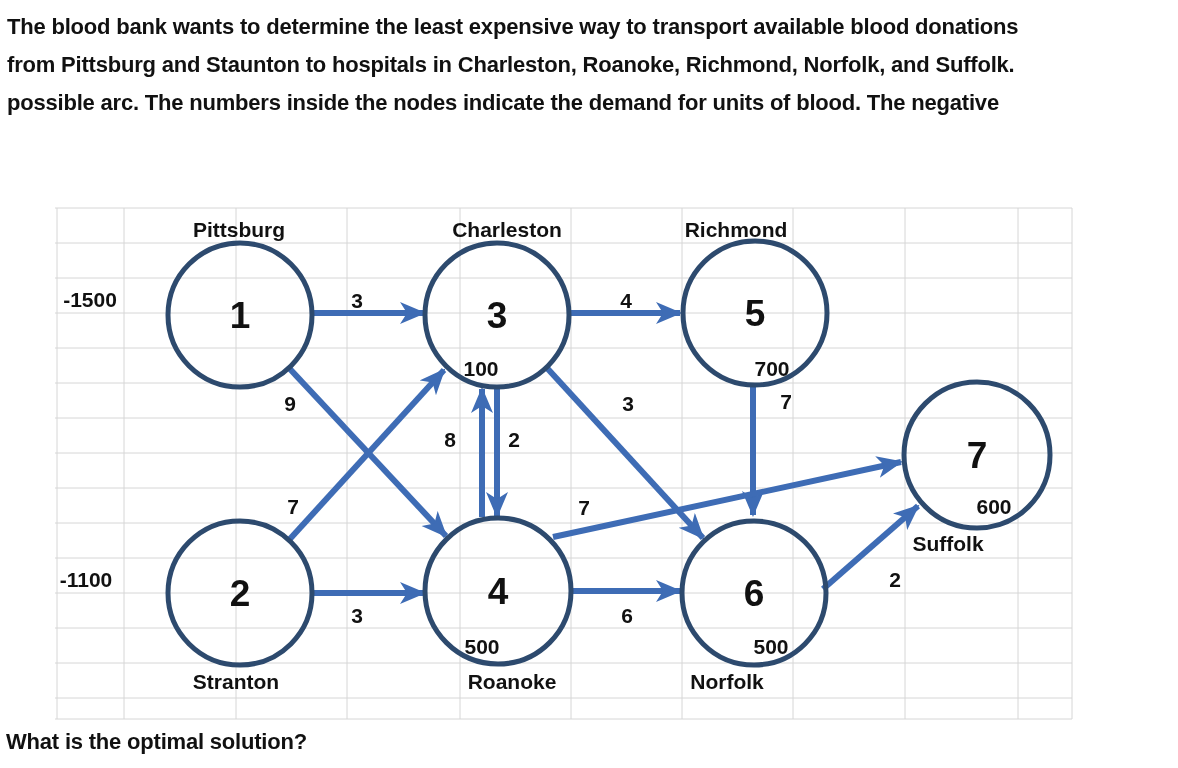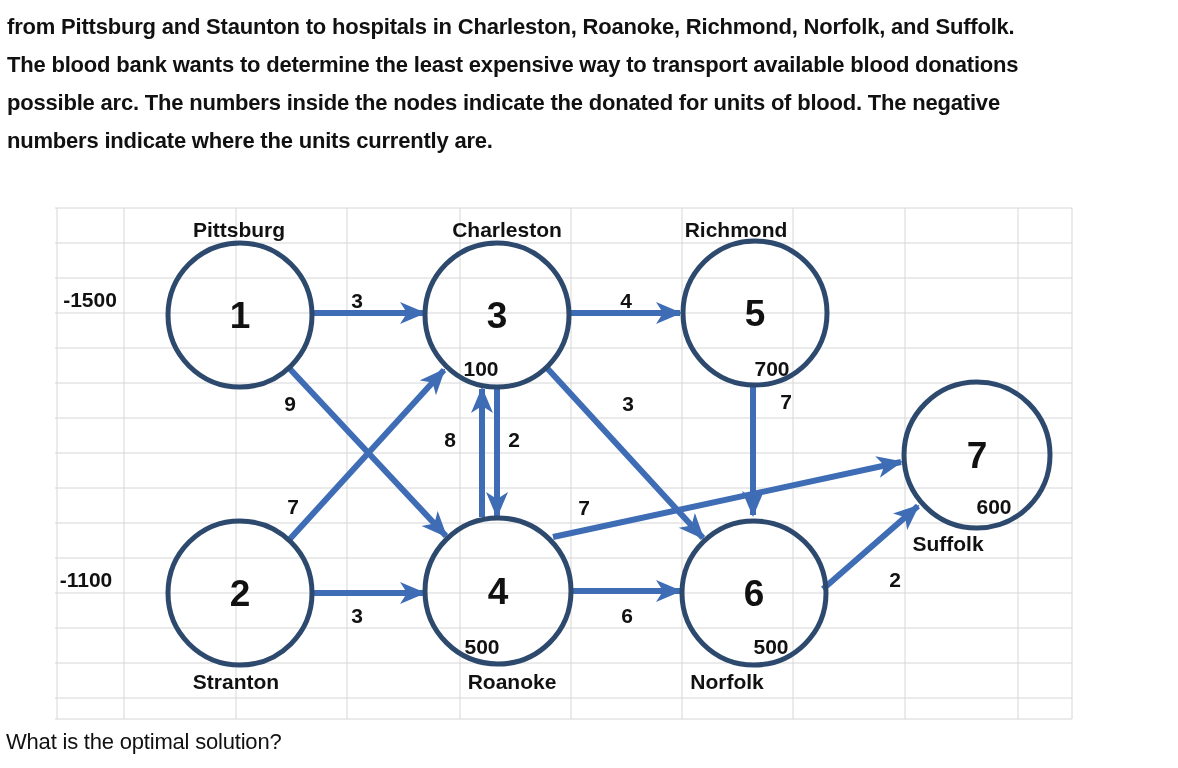--- a/index.html
+++ b/index.html
@@ -1,31 +1,30 @@
 <!DOCTYPE html>
 <html><head>
 <meta charset="utf-8">
 <style>
   html,body{margin:0;padding:0;background:#fff;}
   body{width:1178px;height:768px;overflow:hidden;position:relative;
        font-family:"Liberation Sans",sans-serif;color:#111;}
   .desc{position:absolute;left:7px;top:8px;width:1170px;}
   .desc-line{font-size:22px;font-weight:700;line-height:38px;white-space:nowrap;letter-spacing:-0.2px;}
-  .question{position:absolute;left:6px;top:729px;font-size:22px;font-weight:400;white-space:nowrap;letter-spacing:-0.2px;}
+  .question{position:absolute;left:6px;top:729px;font-size:22px;font-weight:700;white-space:nowrap;letter-spacing:-0.2px;}
   svg#diagram{position:absolute;left:0;top:0;}
   text{font-family:"Liberation Sans",sans-serif;fill:#111;}
 </style>
 </head>
 <body>
 
 <div class="desc">
+  <div class="desc-line">The blood bank wants to determine the least expensive way to transport available blood donations</div>
   <div class="desc-line">from Pittsburg and Staunton to hospitals in Charleston, Roanoke, Richmond, Norfolk, and Suffolk.</div>
-  <div class="desc-line">The blood bank wants to determine the least expensive way to transport available blood donations</div>
-  <div class="desc-line">possible arc. The numbers inside the nodes indicate the donated for units of blood. The negative</div>
-  <div class="desc-line">numbers indicate where the units currently are.</div>
+  <div class="desc-line">possible arc. The numbers inside the nodes indicate the demand for units of blood. The negative</div>
 </div>
 
 <svg id="diagram" width="1178" height="768">
   <defs>
     <marker id="arrowhead" markerUnits="userSpaceOnUse" markerWidth="30" markerHeight="24" refX="24" refY="11" orient="auto">
       <path d="M0,0 L26,11 L0,22 L7,11 Z" fill="#3e6cb5"></path>
     </marker>
   </defs>
   <g id="grid">
       <line x1="55" y1="208" x2="1072" y2="208" stroke="#d6d6d6" stroke-width="1"></line>

